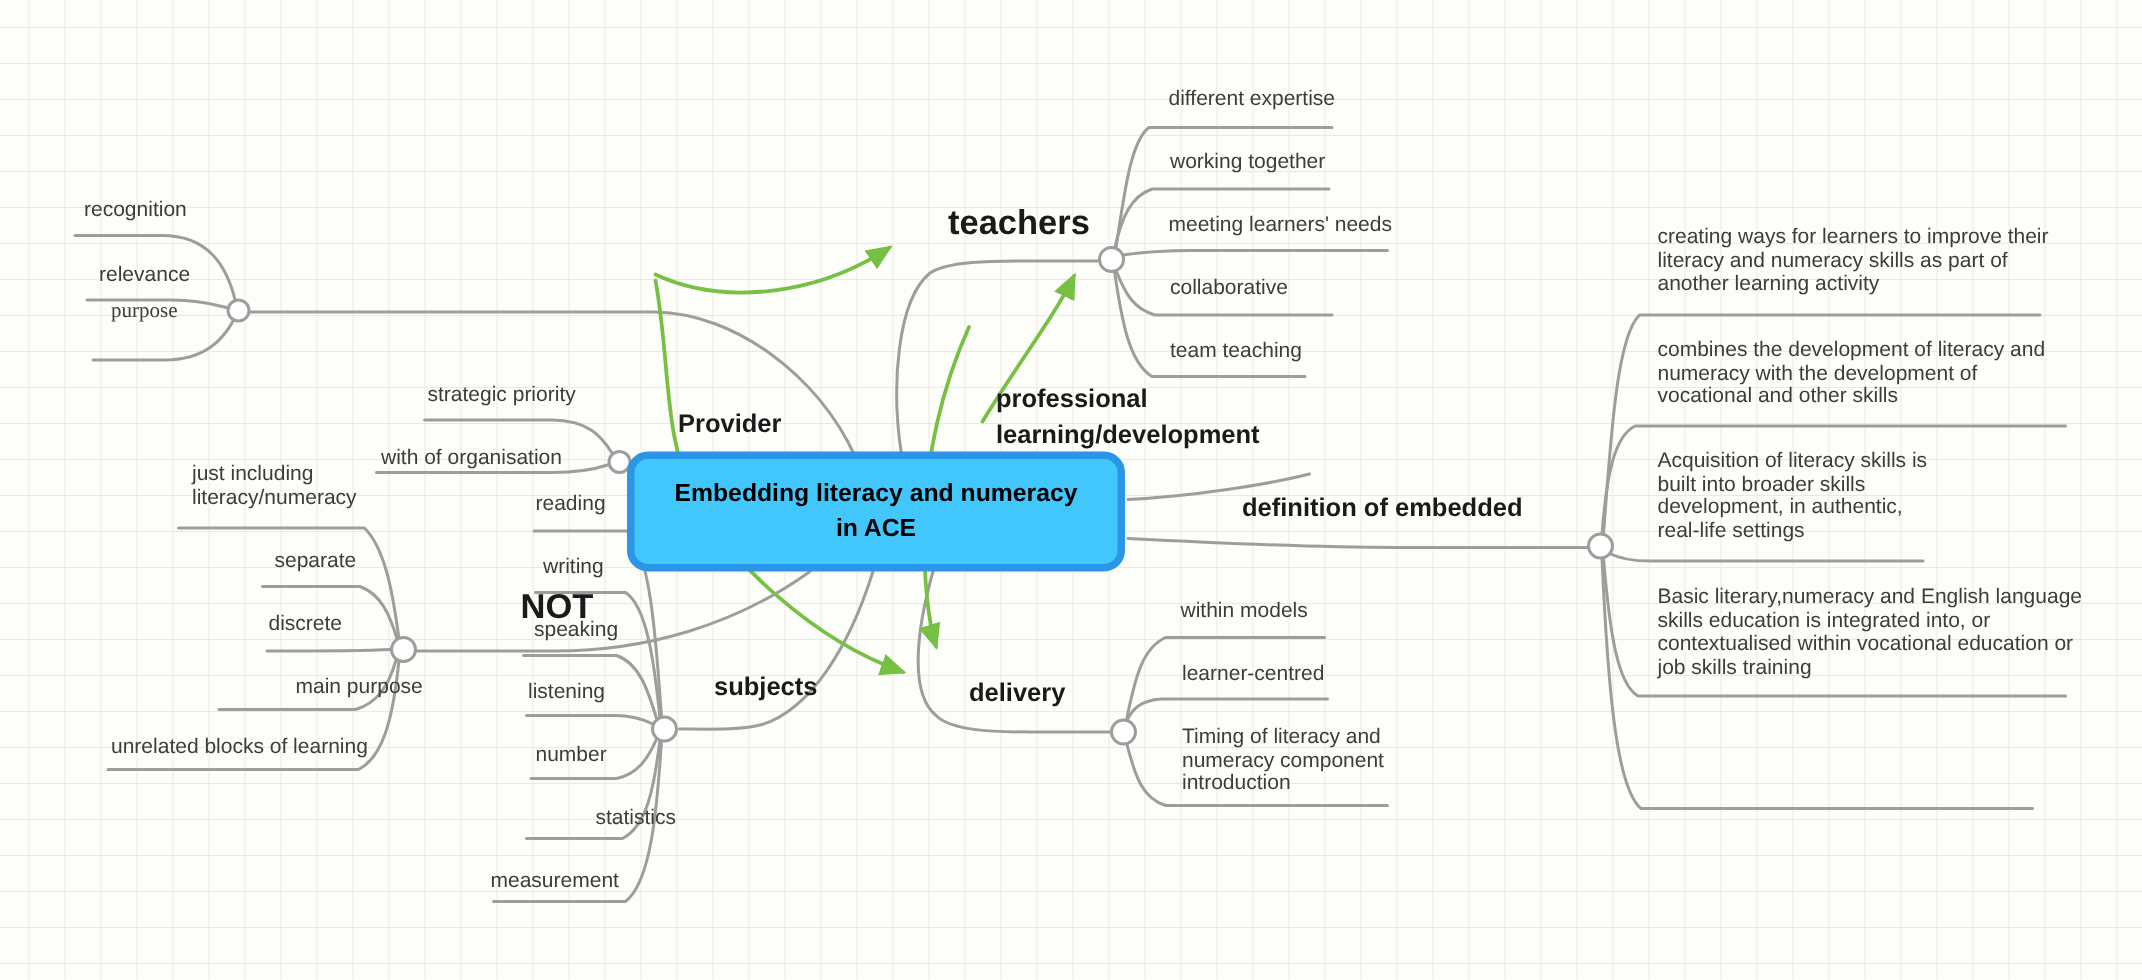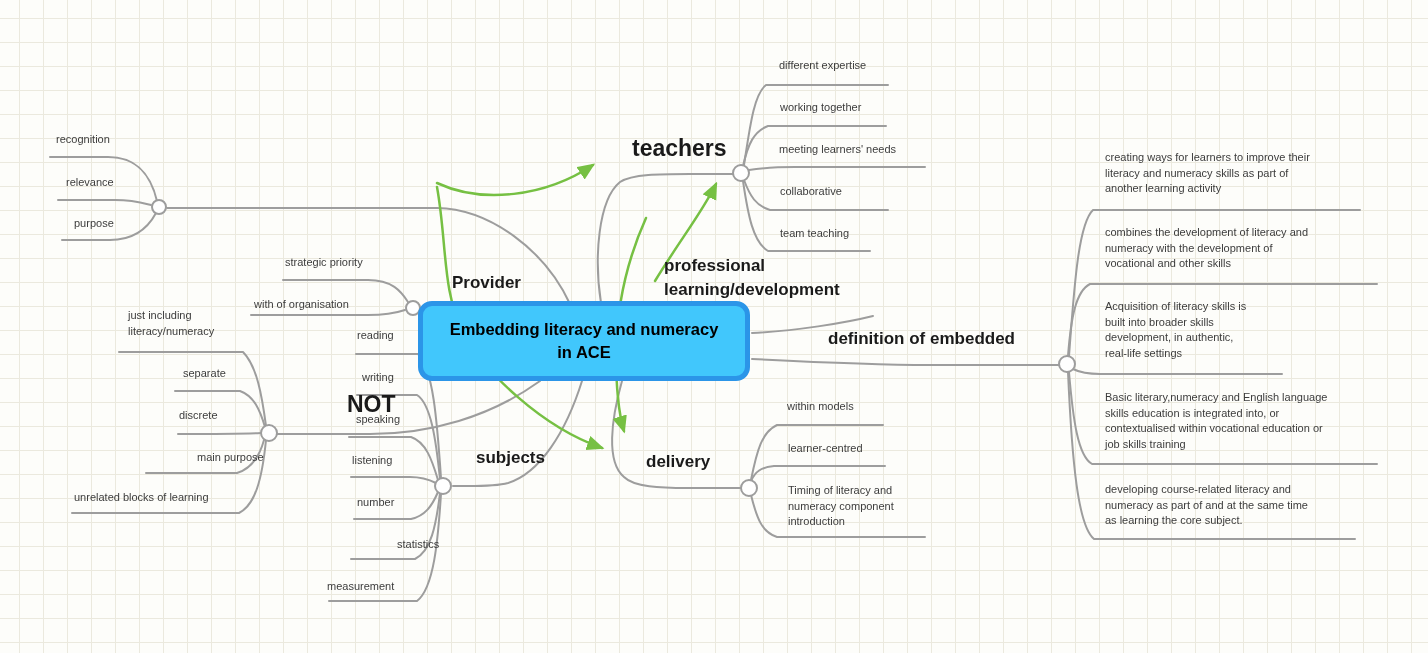--- a/index.html
+++ b/index.html
@@ -15,21 +15,21 @@
     background-size:24px 24px;
     background-position:-5px -6px;
   }
   svg#wires{position:absolute;left:0;top:0;}
   .wire{fill:none;stroke:#9d9d9d;stroke-width:2;stroke-linecap:round;stroke-linejoin:round;}
   .hub{fill:#ffffff;stroke:#9d9d9d;stroke-width:2;}
   .xlink{fill:none;stroke:#76c043;stroke-width:2.5;stroke-linecap:round;}
   .lbl{position:absolute;color:#1a1a1a;font-weight:700;white-space:pre-line;line-height:24px;}
   .lbl.s17{font-size:17px;}
   .lbl.s19{font-size:23px;}
-  .leaf{position:absolute;color:#3c3c3c;font-size:11px;line-height:15.5px;white-space:pre-line;}
+  .leaf{position:absolute;color:#3c3c3c;font-size:14px;line-height:15.5px;white-space:pre-line;}
   #root-node{
     position:absolute;left:418px;top:301px;width:322px;height:70px;
     background:#41c7fc;border:5px solid #2b95e8;border-radius:14px;
     display:flex;align-items:center;justify-content:center;text-align:center;
     color:#000000;font-weight:700;font-size:16.5px;line-height:23px;white-space:pre-line;
   }
 </style>
 </head>
 <body>
 
@@ -107,21 +107,21 @@
   <div class="lbl s19" style="left:632px;top:136px;">teachers</div>
   <div class="lbl s17" style="left:664px;top:254px;">professional
 learning/development</div>
   <div class="lbl s17" style="left:828px;top:327px;">definition of embedded</div>
   <div class="lbl s17" style="left:646px;top:450px;">delivery</div>
   <div class="lbl s17" style="left:476px;top:446px;">subjects</div>
   <div class="lbl s19" style="left:301px;top:392px;margin-left:46px;">NOT</div>
 
   <div class="leaf" style="left:56px;top:132px;">recognition</div>
   <div class="leaf" style="left:66px;top:175px;">relevance</div>
-  <div class="leaf" style="left:74px;top:216px;">purpose</div>
+  <div class="leaf" style="left:74px;top:200px;font-family:Liberation Serif, serif;">purpose</div>
 
   <div class="leaf" style="left:285px;top:255px;">strategic priority</div>
   <div class="leaf" style="left:254px;top:297px;">with of organisation</div>
 
   <div class="leaf" style="left:779px;top:58px;">different expertise</div>
   <div class="leaf" style="left:780px;top:100px;">working together</div>
   <div class="leaf" style="left:779px;top:142px;">meeting learners' needs</div>
   <div class="leaf" style="left:780px;top:184px;">collaborative</div>
   <div class="leaf" style="left:780px;top:226px;">team teaching</div>
 
@@ -132,23 +132,20 @@
 numeracy with the development of
 vocational and other skills</div>
   <div class="leaf" style="left:1105px;top:299px;">Acquisition of literacy skills is
 built into broader skills
 development, in authentic,
 real-life settings</div>
   <div class="leaf" style="left:1105px;top:390px;">Basic literary,numeracy and English language
 skills education is integrated into, or
 contextualised within vocational education or
 job skills training</div>
-  <div class="leaf" style="left:1105px;top:482px;">developing course-related literacy and
-numeracy as part of and at the same time
-as learning the core subject.</div>
 
   <div class="leaf" style="left:787px;top:399px;">within models</div>
   <div class="leaf" style="left:788px;top:441px;">learner-centred</div>
   <div class="leaf" style="left:788px;top:483px;">Timing of literacy and
 numeracy component
 introduction</div>
 
   <div class="leaf" style="left:357px;top:328px;">reading</div>
   <div class="leaf" style="left:362px;top:370px;">writing</div>
   <div class="leaf" style="left:356px;top:412px;">speaking</div>

